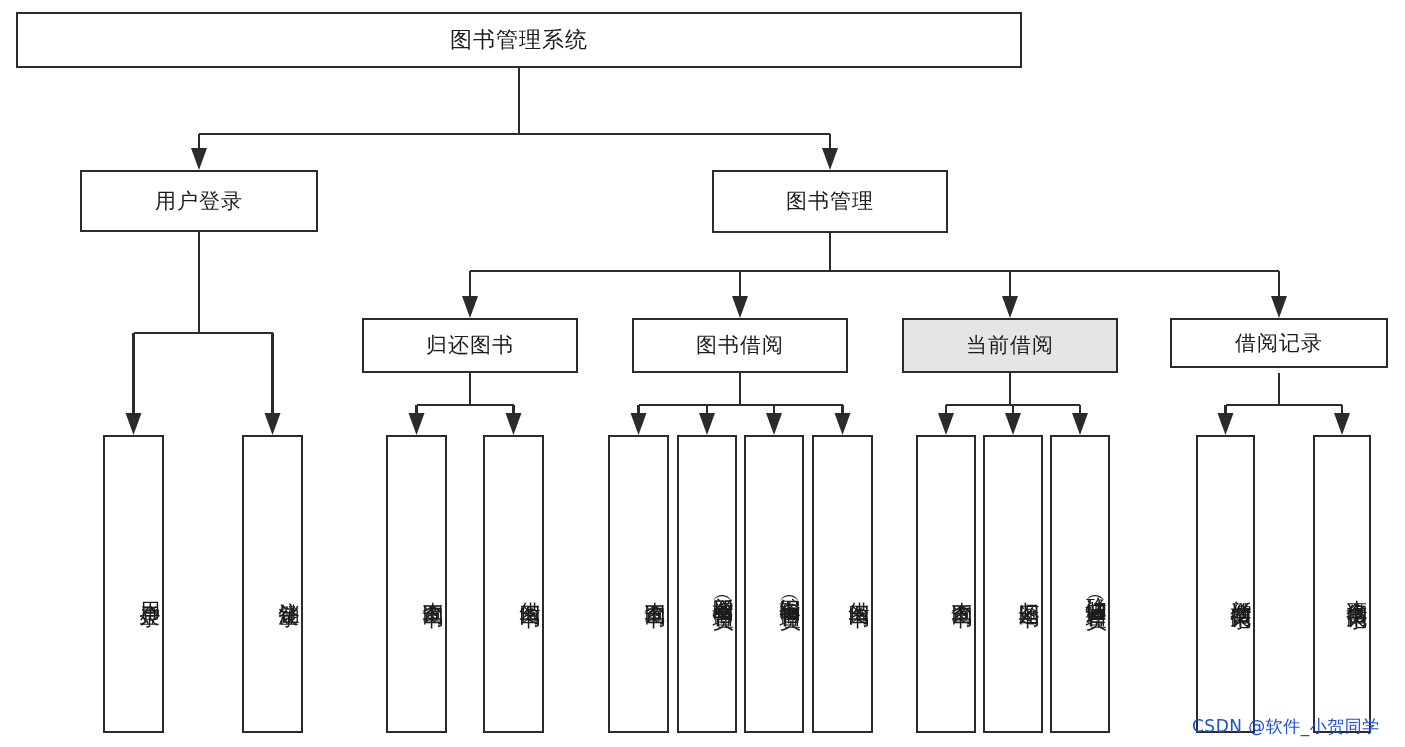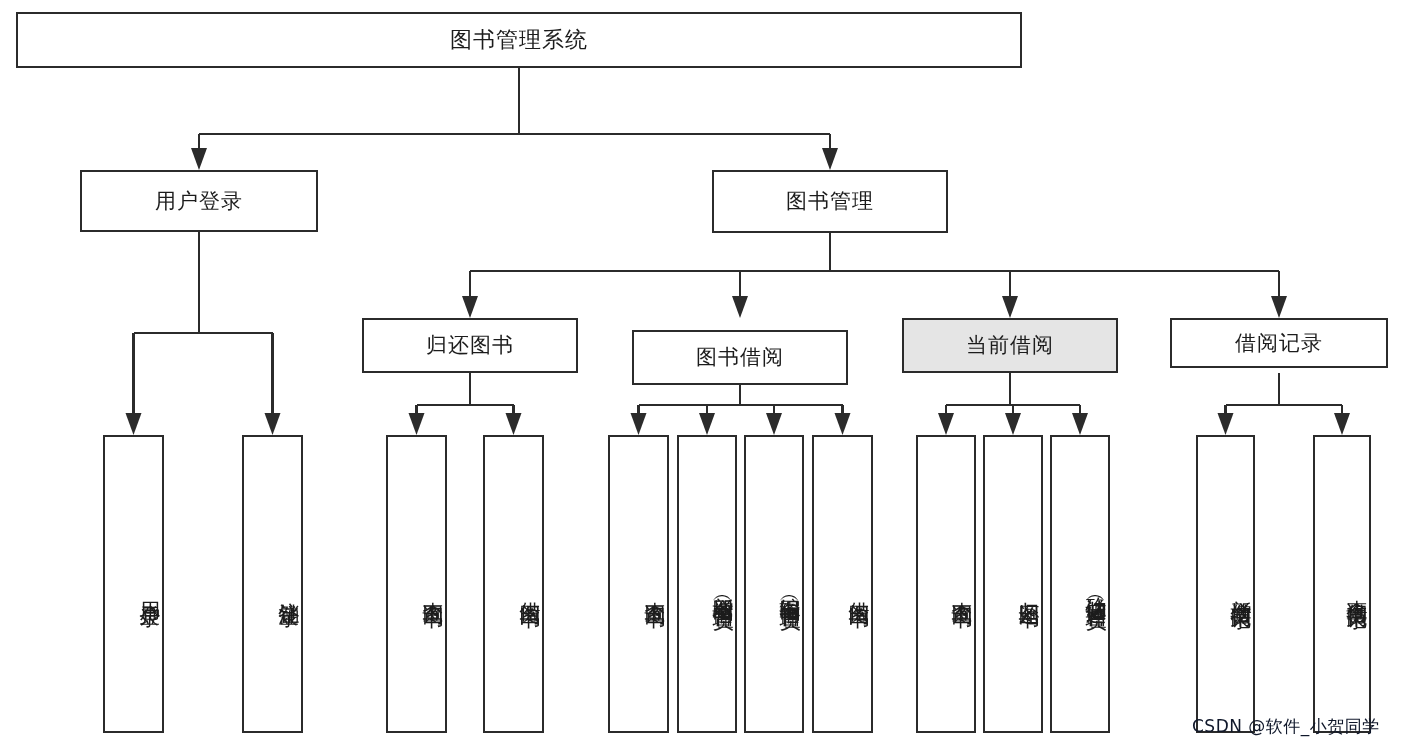--- a/index.html
+++ b/index.html
@@ -55,21 +55,21 @@
     align-items: flex-start;
     justify-content: center;
   }
   .node.vertical .label {
     writing-mode: vertical-rl;
     text-orientation: upright;
     white-space: nowrap;
   }
   .watermark {
     position: absolute;
-    color: #0f172a;
+    color: #1d4ed8;
     font-size: 17px;
     letter-spacing: 0.5px;
     white-space: nowrap;
     font-family: "DejaVu Sans", "Liberation Sans", sans-serif;
   }
 </style>
 </head>
 <body>
 
 <div id="canvas">
@@ -140,21 +140,21 @@
       </div>
       <div class="node horizontal" style="left: 80px; top: 170px; width: 238px; height: 62px; background: rgb(255, 255, 255); border-color: rgb(43, 43, 43); color: rgb(28, 28, 28);">
         <span class="label">用户登录</span>
       </div>
       <div class="node horizontal" style="left: 712px; top: 170px; width: 236px; height: 63px; background: rgb(255, 255, 255); border-color: rgb(43, 43, 43); color: rgb(28, 28, 28); text-align: center;">
         <span class="label">图书管理</span>
       </div>
       <div class="node horizontal" style="left: 362px; top: 318px; width: 216px; height: 55px; background: rgb(255, 255, 255); border-color: rgb(43, 43, 43); color: rgb(28, 28, 28);">
         <span class="label">归还图书</span>
       </div>
-      <div class="node horizontal" style="left: 632px; top: 318px; width: 216px; height: 55px; background: rgb(255, 255, 255); border-color: rgb(43, 43, 43); color: rgb(28, 28, 28); margin-top: 12px;">
+      <div class="node horizontal" style="left: 632px; top: 318px; width: 216px; height: 55px; background: rgb(255, 255, 255); border-color: rgb(43, 43, 43); color: rgb(28, 28, 28);">
         <span class="label">图书借阅</span>
       </div>
       <div class="node horizontal" style="left: 902px; top: 318px; width: 216px; height: 55px; background: #e5e5e5; border-color: rgb(43, 43, 43); color: rgb(28, 28, 28);">
         <span class="label">当前借阅</span>
       </div>
       <div class="node horizontal" style="left: 1170px; top: 318px; width: 218px; height: 50px; background: rgb(255, 255, 255); border-color: rgb(43, 43, 43); color: rgb(28, 28, 28);">
         <span class="label">借阅记录</span>
       </div>
       <div class="node vertical" style="left: 103px; top: 435px; width: 61px; height: 298px; background: rgb(255, 255, 255); border-color: rgb(43, 43, 43); color: rgb(28, 28, 28);">
         <span class="label">用户登录</span>

